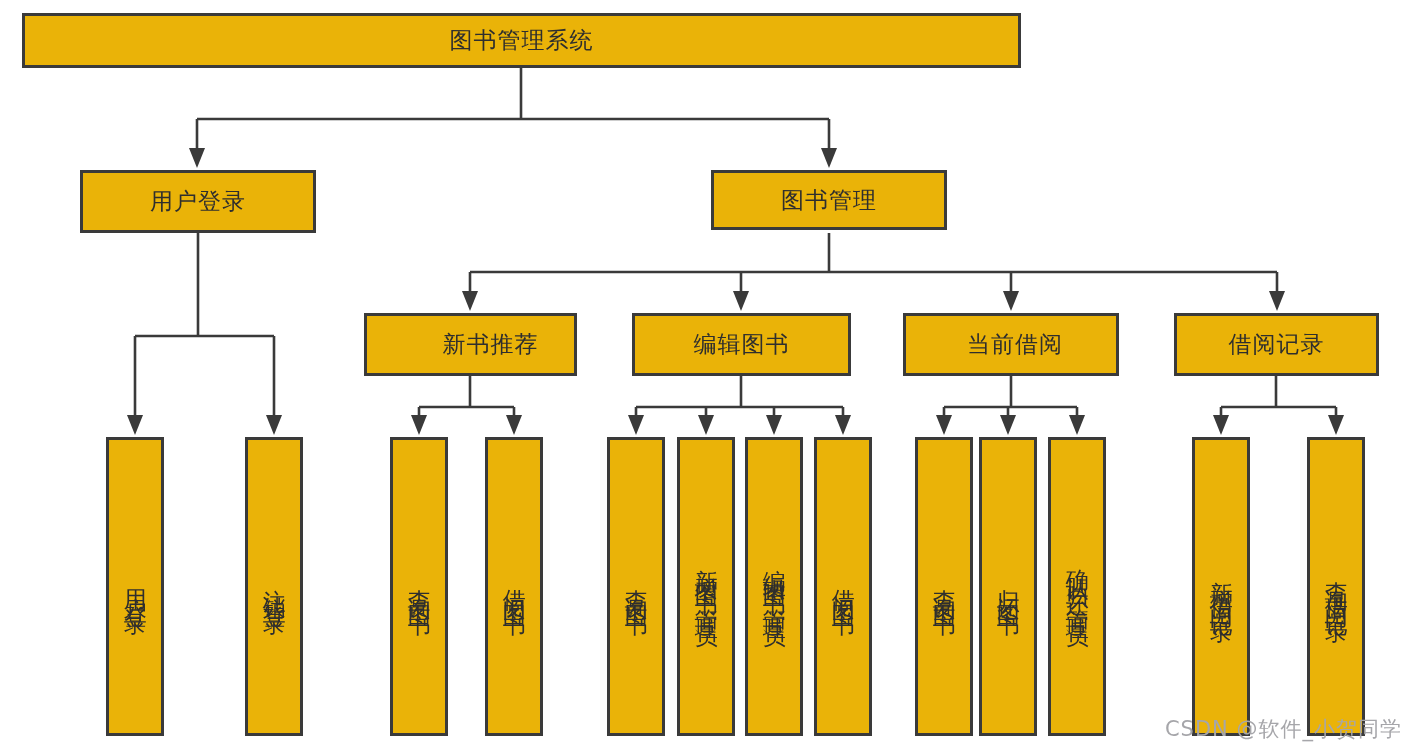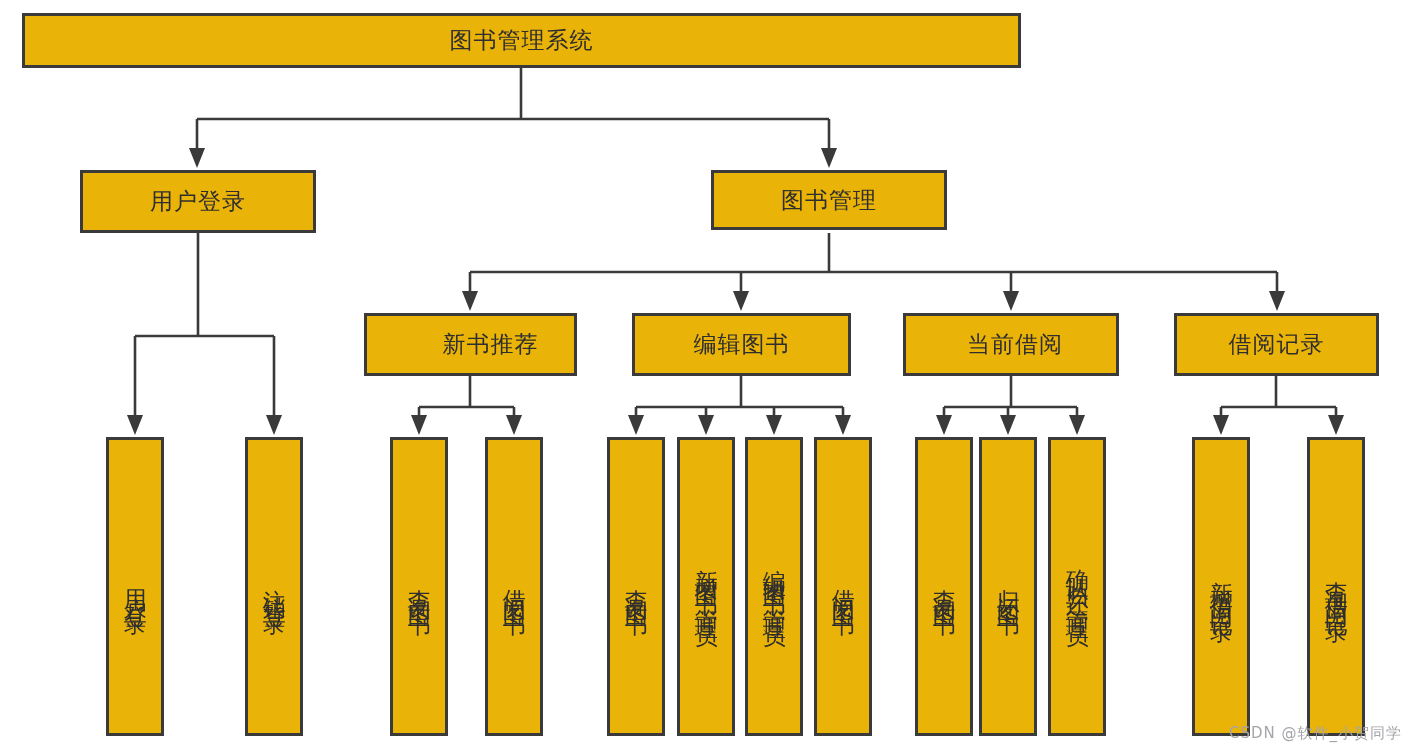--- a/index.html
+++ b/index.html
@@ -37,21 +37,21 @@
   }
   #connectors line, #connectors path{
     stroke:#3a3a3a;stroke-width:2.6px;fill:none;
   }
   #connectors polygon{
     fill:#3a3a3a;stroke:none;
   }
   #watermark{
     position:absolute;
     right:3px;bottom:4px;
-    font-size:15px;
+    font-size:21px;
     color:#a6a6aa;
     letter-spacing:1px;
     z-index:3;
     white-space:nowrap;
   }
 </style>
 </head>
 <body>
 
 <div id="canvas">

